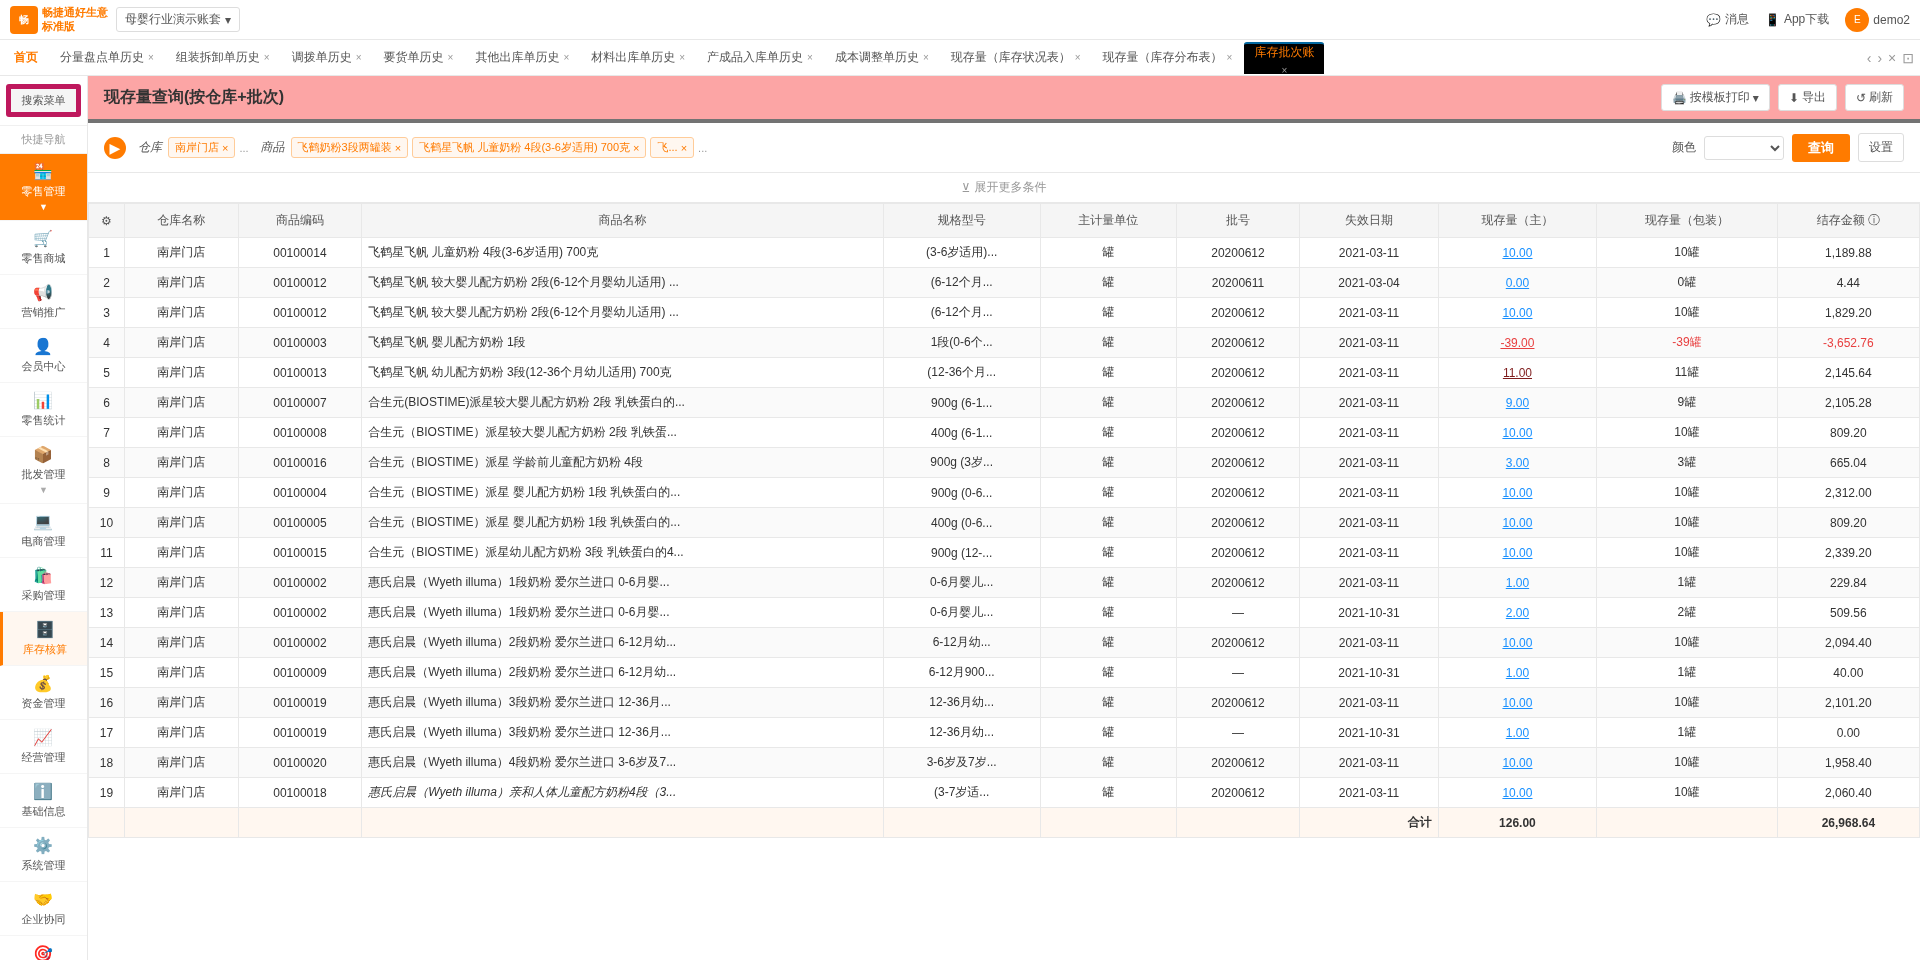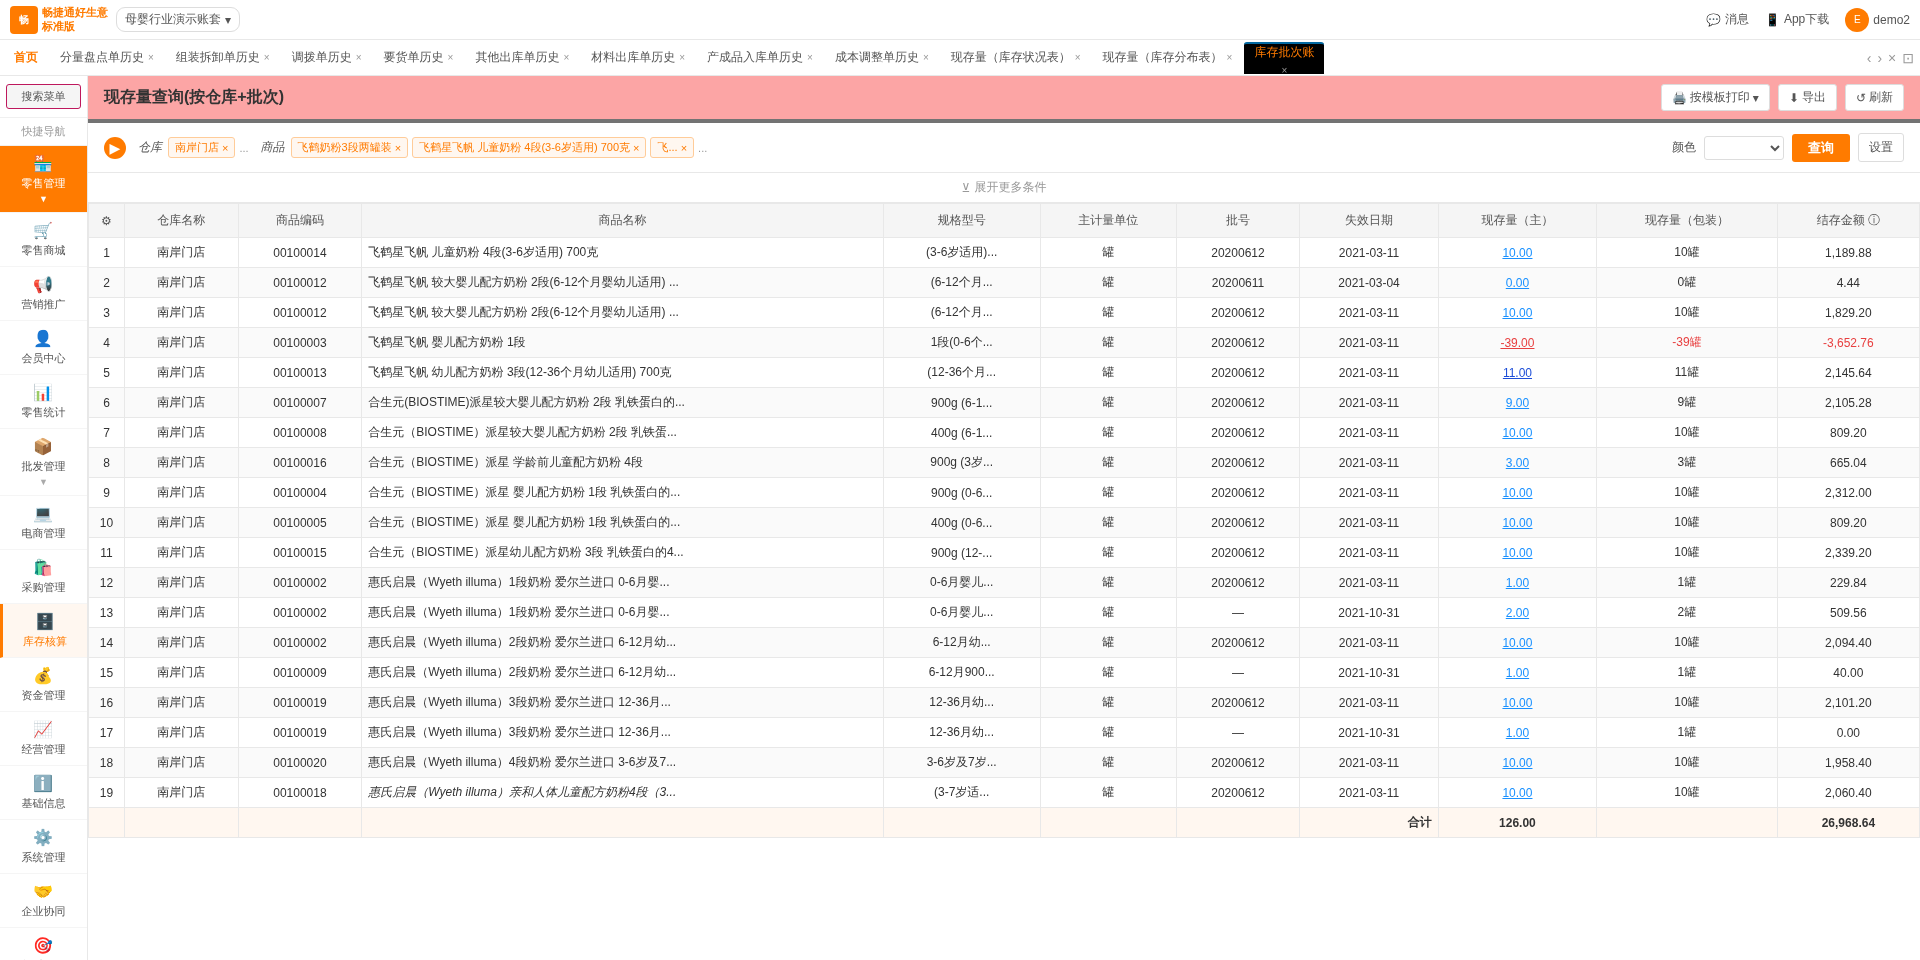--- a/index.html
+++ b/index.html
@@ -42,21 +42,21 @@
     .logo-text { color: #ff7b00; font-size: 11px; line-height: 1.2; }
     .dropdown-selector {
       display: flex;
       align-items: center;
       gap: 4px;
       font-size: 12px;
       color: #555;
       cursor: pointer;
       border: 1px solid #ddd;
       padding: 3px 8px;
-      border-radius: 9px;
+      border-radius: 3px;
       background: #fff;
     }
     .top-bar-right {
       display: flex;
       align-items: center;
       gap: 16px;
     }
     .top-bar-action {
       display: flex;
       align-items: center;
@@ -136,21 +136,21 @@
       flex-direction: column;
       overflow-y: auto;
     }
     .sidebar-search {
       padding: 8px 6px;
       border-bottom: 1px solid #f0f0f0;
     }
     .sidebar-search-btn {
       width: 100%;
       background: #f5f5f5;
-      border: 1px solid #be185d;
+      border: 5px solid #be185d;
       border-radius: 3px;
       padding: 4px 6px;
       font-size: 11px;
       color: #555;
       cursor: pointer;
       text-align: center;
     }
     .sidebar-nav-label {
       padding: 6px 8px;
       font-size: 11px;
@@ -713,21 +713,21 @@
   </tr>
             <tr>
     <td>5</td>
     <td>南岸门店</td>
     <td>00100013</td>
     <td style="text-align:left;max-width:280px;overflow:hidden;text-overflow:ellipsis;">飞鹤星飞帆 幼儿配方奶粉 3段(12-36个月幼儿适用) 700克</td>
     <td>(12-36个月...</td>
     <td>罐</td>
     <td>20200612</td>
     <td>2021-03-11</td>
-    <td><span class="link-style" style="color:#1d4ed8">11.00</span></td>
+    <td><span class="link-style" style="color:#7f1d1d">11.00</span></td>
     <td>11罐</td>
     <td>2,145.64</td>
   </tr>
             <tr>
     <td>6</td>
     <td>南岸门店</td>
     <td>00100007</td>
     <td style="text-align:left;max-width:280px;overflow:hidden;text-overflow:ellipsis;">合生元(BIOSTIME)派星较大婴儿配方奶粉 2段 乳铁蛋白的...</td>
     <td>900g (6-1...</td>
     <td>罐</td>

